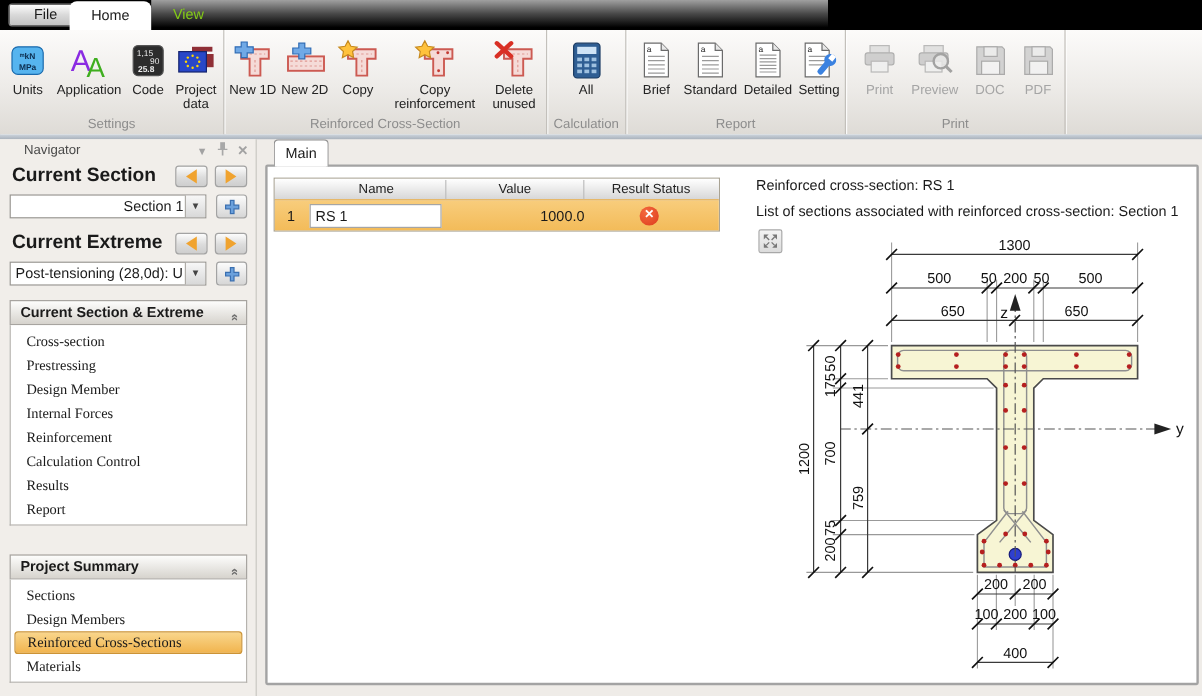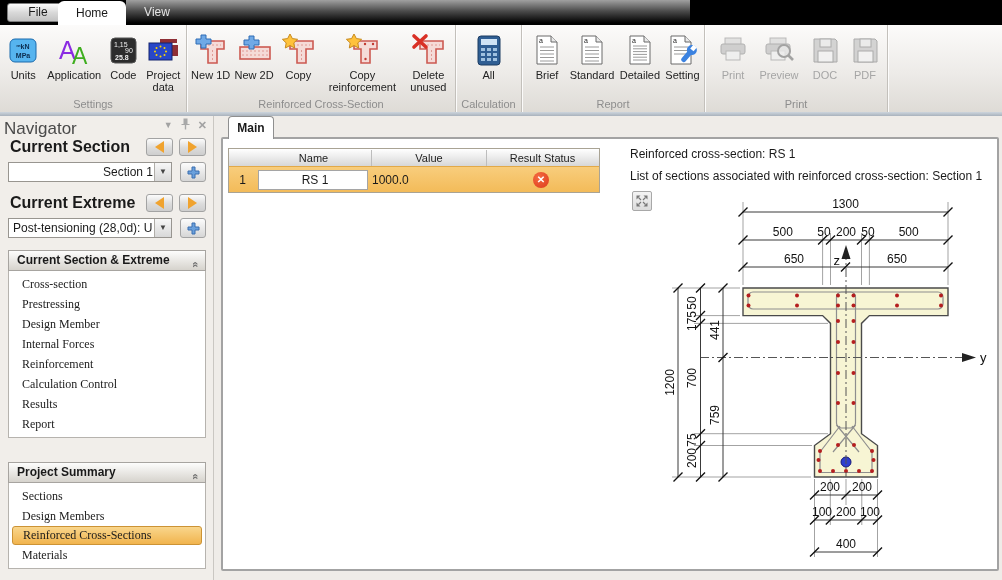--- a/index.html
+++ b/index.html
@@ -7,39 +7,39 @@
   body { position:relative; font-size:12px; color:#1a1a1a; }
 
   
   .titlebar { position:absolute; left:0; top:0; width:1002px; height:25px; background:#000; }
   .titlebar .gloss { position:absolute; left:126px; top:0; width:564px; height:25px;
       background:linear-gradient(#a0a0a0, #4a4a4a 45%, #000 92%); }
   .file-btn { position:absolute; left:7px; top:3px; width:62px; height:19px; border:1px solid #7e7e7e;
       border-radius:3px; background:linear-gradient(#fdfdfd,#d9d9d9 50%,#c2c2c2); text-align:center; line-height:17px; }
   .tab-home { position:absolute; left:58px; top:1px; width:68px; height:24px; background:#fff;
       border-radius:6px 6px 0 0; text-align:center; line-height:24px; }
-  .tab-view { position:absolute; left:128px; top:0; width:58px; height:25px; color:#e5e5e5; text-align:center; line-height:25px; }
+  .tab-view { position:absolute; left:128px; top:0; width:58px; height:25px; color:#84cc16; text-align:center; line-height:25px; }
 
   
   .ribbon { position:absolute; left:0; top:25px; width:1002px; height:87px;
       background:linear-gradient(#fcfbfa,#edebe8 55%,#dedbd6); }
   .ribbon-edge { position:absolute; left:0; top:112px; width:1002px; height:4px;
       background:linear-gradient(#cdd5dd,#a9b2bc); }
   .grp { position:absolute; top:0; height:87px; border-right:1px solid #c3c0bb; box-shadow:1px 0 0 rgba(255,255,255,.85); }
   .grp-label { position:absolute; bottom:2px; left:0; right:0; text-align:center; font-size:11px; color:#8d8d8d; }
   .rbtns { display:flex; align-items:flex-start; padding:4px 2px 0 2px; }
   .rbtn { display:flex; flex-direction:column; align-items:center; padding-top:2px; }
   .rbtn .ricon { height:38px; display:flex; align-items:center; justify-content:center; }
   .rbtn .rlabel { font-size:11px; line-height:12px; text-align:center; color:#232323; }
   .rbtn.disabled .rlabel { color:#a5a5a5; }
   .rbtn.disabled .ricon { opacity:.8; }
 
   
   .navigator { position:absolute; left:0; top:116px; width:214px; height:464px; background:#f1eeea; border-right:1px solid #cac7c2; }
-  .nav-title { position:absolute; left:4px; top:3px; font-size:17px; color:#4a4a4a; }
+  .nav-title { position:absolute; left:20px; top:3px; font-size:11px; color:#4a4a4a; }
   .nav-title-icons { position:absolute; right:6px; top:2px; color:#a2a2a2; font-size:11px; display:flex; gap:8px; align-items:center; }
   .nav-sec-label { position:absolute; left:10px; font-weight:bold; font-size:16px; }
   .nav-arrow { position:absolute; width:27px; height:18px; border:1px solid #a3a3a3; border-radius:3px;
       background:linear-gradient(#fcfcfc,#dcdcdc 55%,#cecece); display:flex; align-items:center; justify-content:center; }
   .tri-l { width:0; height:0; border:6px solid transparent; border-left:none; border-right:9px solid #f0a32f; }
   .tri-r { width:0; height:0; border:6px solid transparent; border-right:none; border-left:9px solid #f0a32f; }
   .combo { position:absolute; left:8px; width:164px; height:20px; background:#fff; border:1px solid #989590; }
   .combo .val { position:absolute; left:4px; top:2px; right:18px; white-space:nowrap; overflow:hidden;text-align:right; }
   .combo .dd { position:absolute; right:0; top:0; width:17px; height:18px; border-left:1px solid #b0ada8;
       background:linear-gradient(#f7f7f7,#d8d8d8); text-align:center; font-size:8px; line-height:18px; color:#444; }
@@ -49,32 +49,32 @@
       background:linear-gradient(#fdfdfc,#d6d3cd); font-weight:bold; line-height:19px; padding-left:8px; }
   .panel-hdr .chev { position:absolute; right:7px; top:4px; color:#6f6f6f; font-size:11px; display:inline-block; transform:rotate(90deg); }
   .panel-list { position:absolute; left:8px; width:198px; background:#fff; border:1px solid #b6b3ae; border-top:none; padding:3px 0; }
   .nav-item { height:20px; line-height:20px; padding-left:13px;font-family:Liberation Serif, serif; }
   .nav-item.sel { margin:0 3px; padding-left:10px; background:linear-gradient(#f9d68c,#f1b44e);
       border:1px solid #cc9335; border-radius:3px; height:19px; line-height:17px; }
 
   
   .main-tab { position:absolute; left:228px; top:116px; width:46px; height:23px; background:#fff;
       border:1px solid #8f8f8f; border-bottom:none; border-radius:4px 4px 0 0; text-align:center;
-      line-height:22px; font-weight:bold; z-index:5; }
+      line-height:22px; font-weight:normal; z-index:5; }
   .main-panel { position:absolute; left:221px; top:137px; width:778px; height:434px; background:#fff;
       border:2px solid #a3a3a3; border-radius:2px; z-index:1; }
 
   .rtable { position:absolute; left:228px; top:148px; width:372px; z-index:3; border:1px solid #a9a394; }
   .rt-hdr { display:flex; height:17px; background:linear-gradient(#ffffff,#d7d7d7);align-items:flex-end; }
   .rt-hdr .c { font-size:11px; text-align:center; line-height:16px; border-right:1px solid #bdbdbd; color:#222; }
   .rt-row { display:flex; height:26px; background:linear-gradient(#f8cd7c,#f3bb59); border-top:1px solid #e2a948; align-items:center; }
   .c0 { width:27px; } .c1 { width:116px; } .c2 { width:115px; } .c3 { width:111px; border-right:none !important; }
   .rt-row .num { width:27px; text-align:center; }
-  .name-edit { width:110px; height:20px; background:#fff; border:1px solid #a5a5a5; line-height:18px; padding-left:4px;text-align:center; }
-  .rt-row .val { width:115px; text-align:left; }
+  .name-edit { width:110px; height:20px; background:#fff; border:1px solid #a5a5a5; line-height:18px; padding-left:4px; }
+  .rt-row .val { width:115px; text-align:right; }
   .rt-row .status { width:108px; display:flex; justify-content:center; }
   .err-badge { width:16px; height:16px; border-radius:50%; background:radial-gradient(circle at 35% 30%, #f4693f, #dd3c1c);
       color:#fff; font-size:10px; font-weight:bold; text-align:center; line-height:16px; }
 
   .info1 { position:absolute; left:630px; top:147px; z-index:3; }
   .info2 { position:absolute; left:630px; top:169px; z-index:3; }
   .fit-btn { position:absolute; left:632px; top:191px; width:20px; height:20px; border:1px solid #a8a8a8; border-radius:2px;
       background:linear-gradient(#f4f4f4,#dcdcdc); z-index:4; display:flex; align-items:center; justify-content:center; }
   .drawing { position:absolute; left:630px; top:145px; z-index:2; }
 

